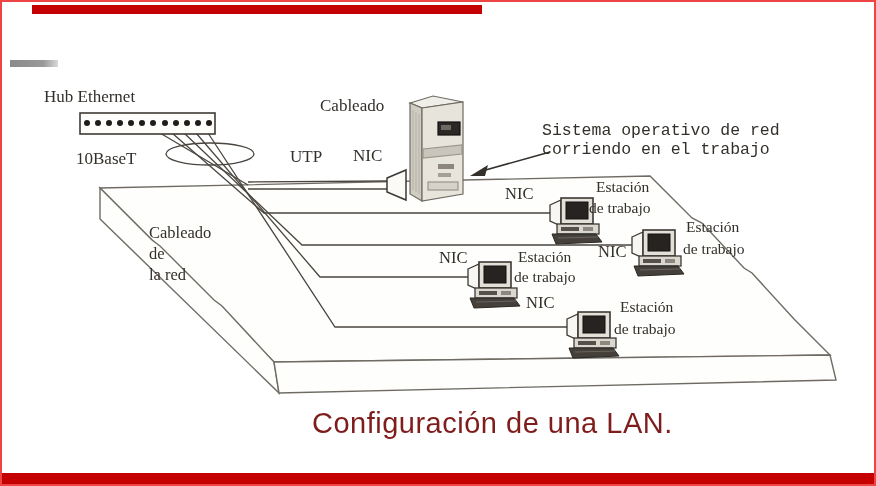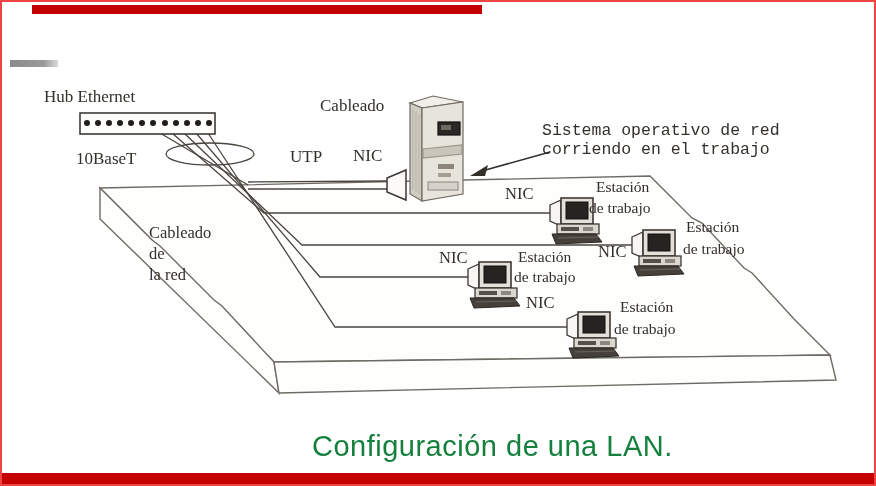--- a/index.html
+++ b/index.html
@@ -26,23 +26,23 @@
     color:#332f2a;
     white-space:nowrap;
     line-height:1.15;
   }
   .lab17{font-size:17px;}
   .lab16{font-size:16.5px;}
   .lab15{font-size:15.5px;}
   .note-block{text-align:center;width:215px;font-family:Liberation Mono, monospace;}
   .cabling-block{text-align:left;width:76px;line-height:1.28;}
   .caption{
-    position:absolute;left:310px;top:428px;
+    position:absolute;left:310px;top:405px;
     font-family:"Liberation Sans", sans-serif;
-    font-size:29px;color:#15803d;letter-spacing:0.5px;
+    font-size:29px;color:#7f1d1d;letter-spacing:0.5px;
     white-space:nowrap;
   }
 </style>
 </head>
 <body>
 
 <div class="page">
 
   <div class="redbar top"></div>
   <div class="stray-dash"></div>

